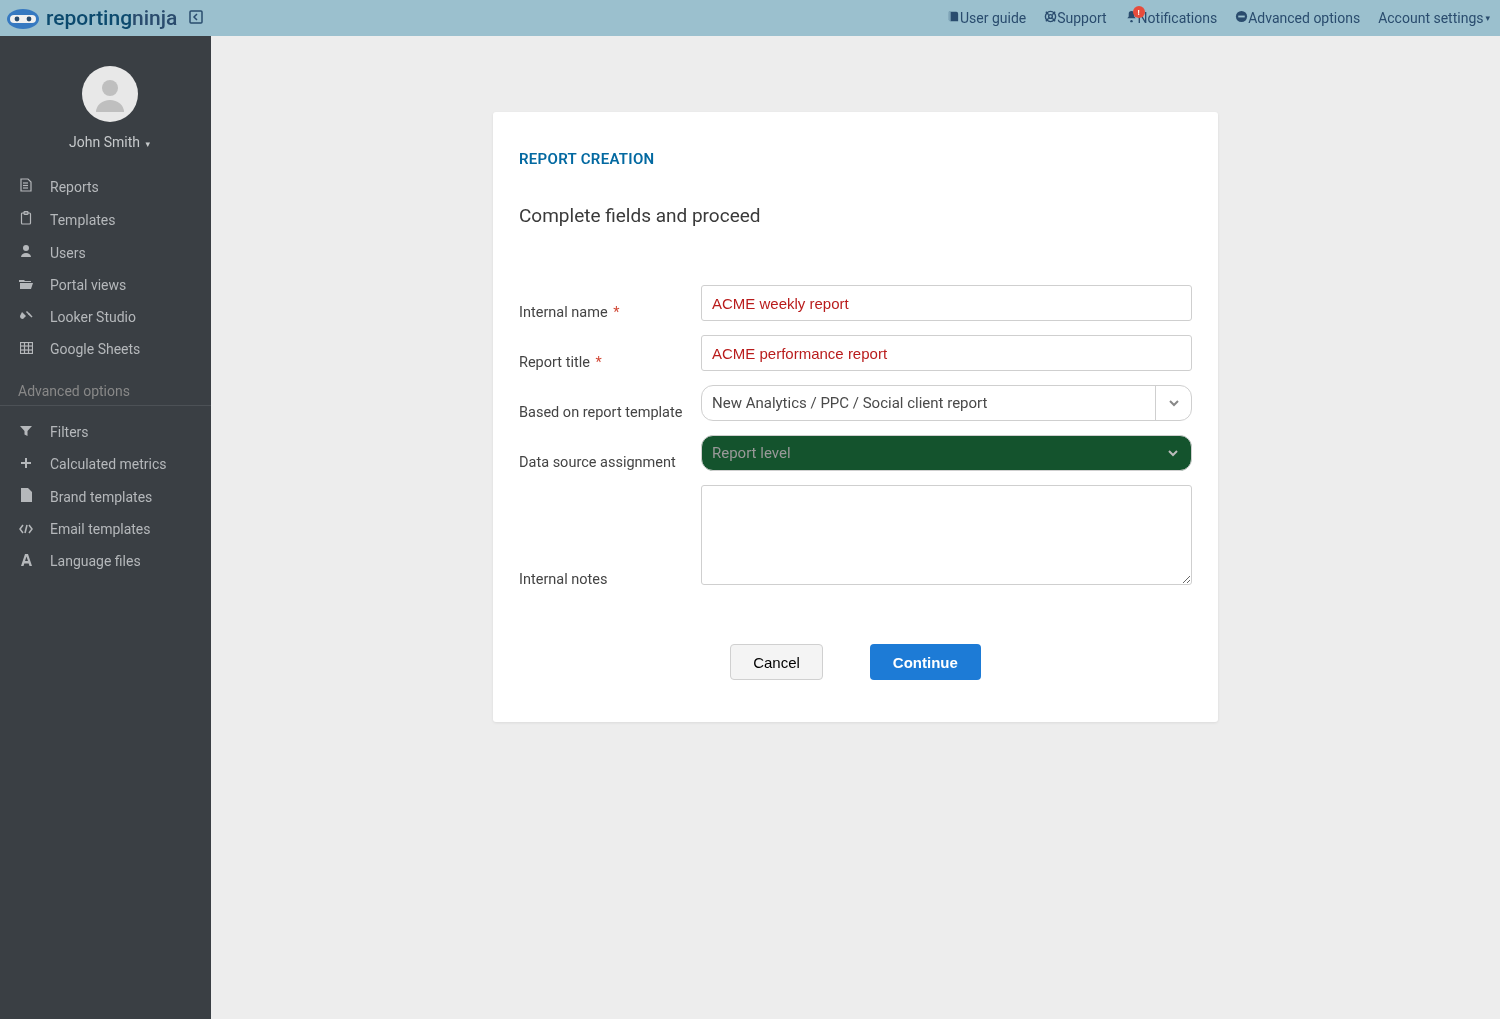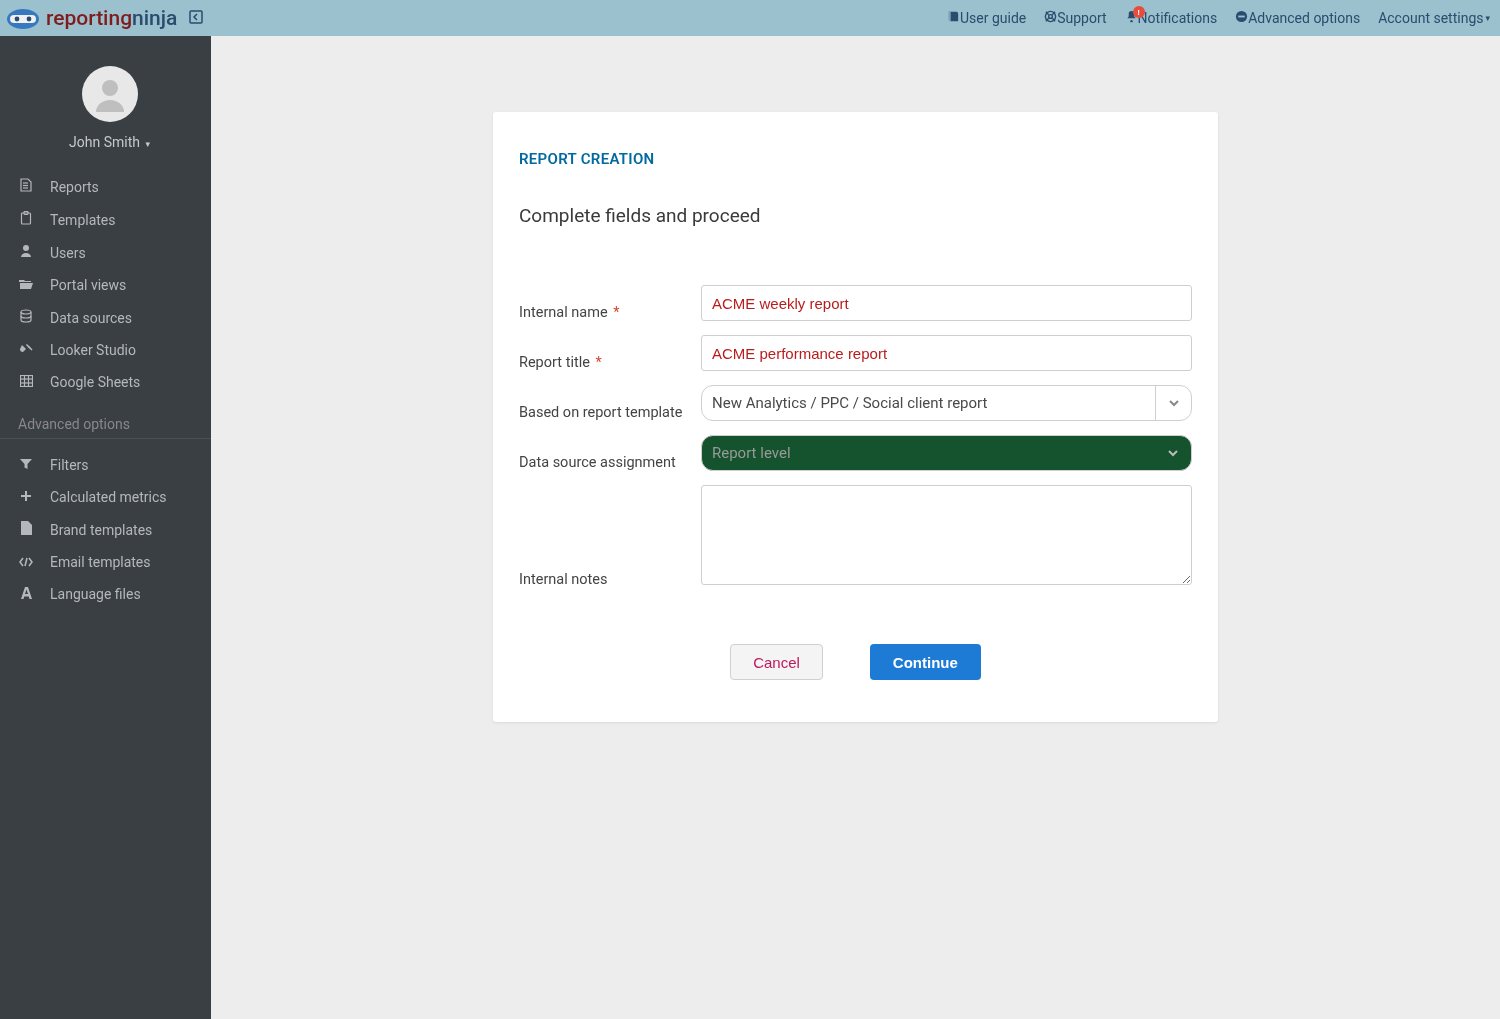--- a/index.html
+++ b/index.html
@@ -36,21 +36,21 @@
       height: 30px;
       position: relative;
       display: flex;
       align-items: center;
       justify-content: center;
     }
     .logo-text {
       font-size: 21px;
       font-weight: 500;
     }
-    .logo-text .word1 { color: #7f1d1d; }
+    .logo-text .word1 { color: #0c4a6e; }
     .logo-text .word2 { color: #2a4c6e; }
     .collapse-icon {
       margin-left: 6px;
       color: #2a4c6e;
       font-size: 14px;
       cursor: pointer;
     }
     .topbar-right {
       display: flex;
       align-items: center;
@@ -233,21 +233,21 @@
       height: 36px;
       padding: 0 22px;
       border-radius: 4px;
       font-size: 15px;
       cursor: pointer;
       border: 1px solid transparent;
     }
     .btn-default {
       background: #f4f4f4;
       border-color: #d0d0d0;
-      color: #be185d;
+      color: #000000;
     }
     .btn-primary {
       background: #1d7bd6;
       color: #fff;
       font-weight: 600;
       margin-left: 33px;
     }
   </style>
 </head>
 <body>
@@ -362,28 +362,20 @@
         <span>Users</span>
       </li>
       <li class="nav-item">
         <span class="nav-icon"><svg width="14" height="12" viewBox="0 0 14 12" fill="#b5b8bb">
               <path d="M0 2 h5 l1 1 h6 v1 h-13 z"></path>
               <path d="M1 5 h13 l-2 6 h-11 z"></path>
             </svg></span>
         <span>Portal views</span>
       </li>
       <li class="nav-item">
-        <span class="nav-icon"><svg width="12" height="14" viewBox="0 0 12 14" fill="none" stroke="#b5b8bb" stroke-width="1.2">
-              <ellipse cx="6" cy="3" rx="5" ry="2"></ellipse>
-              <path d="M1 3 v8 a5 2 0 0 0 10 0 v-8"></path>
-              <path d="M1 7 a5 2 0 0 0 10 0"></path>
-            </svg></span>
-        <span>Data sources</span>
-      </li>
-      <li class="nav-item">
         <span class="nav-icon"><svg width="14" height="12" viewBox="0 0 14 12" fill="#b5b8bb">
               <path d="M3 2 l4 4 l-3 3 a3 3 0 0 1 -3 -3 z"></path>
               <rect x="8" y="1" width="5" height="1.5" transform="rotate(45 8 1)"></rect>
               <rect x="10" y="3" width="5" height="1.5" transform="rotate(45 10 3)"></rect>
             </svg></span>
         <span>Looker Studio</span>
       </li>
       <li class="nav-item">
         <span class="nav-icon"><svg width="13" height="12" viewBox="0 0 13 12" fill="none" stroke="#b5b8bb" stroke-width="1.2">
               <rect x="0.5" y="0.5" width="12" height="11"></rect>

